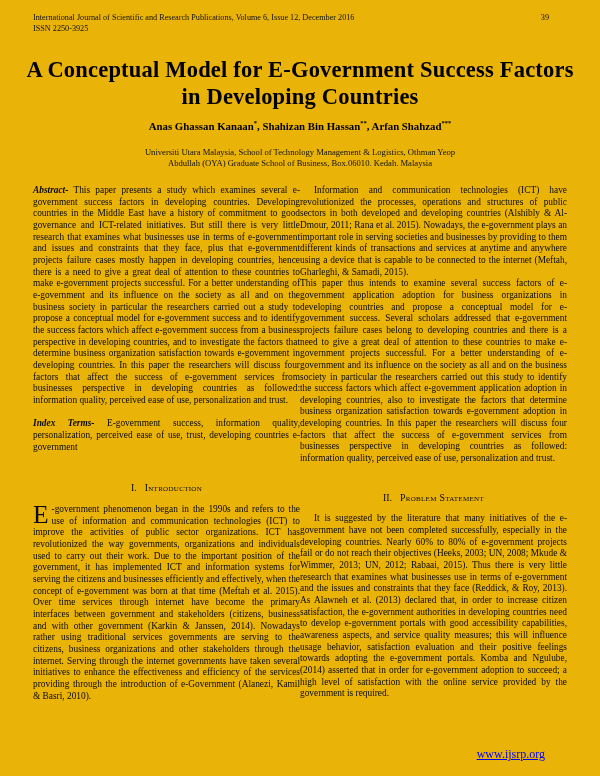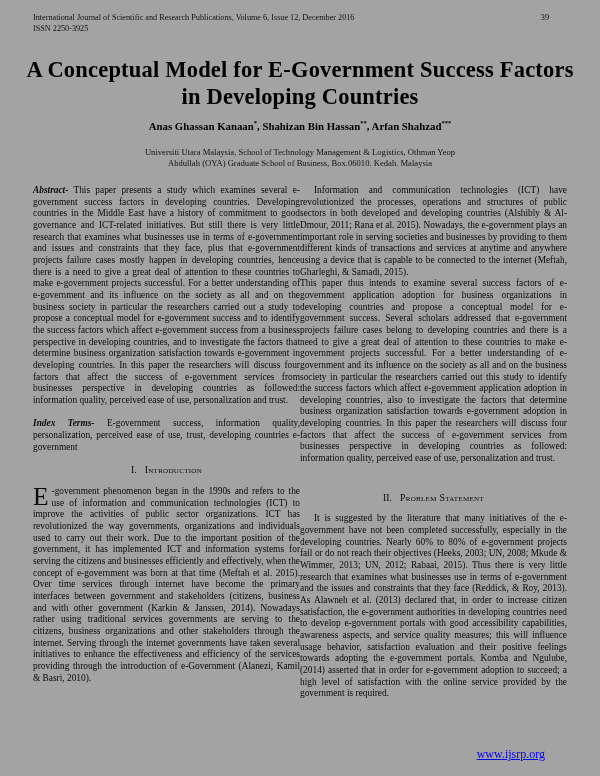--- a/index.html
+++ b/index.html
@@ -1,20 +1,20 @@
 <!DOCTYPE html>
 <html><head>
 <meta charset="utf-8">
 <style>
   * { margin:0; padding:0; box-sizing:border-box; }
   html,body { background:#ffffff; }
   .page {
     position:relative;
     width:600px; height:776px;
-    background:#a3a3a3;
+    background:#eab308;
     color:#000;
     font-family:"Liberation Serif", serif;
     overflow:hidden;
     margin:0 auto;
   }
   
   .header {
     position:absolute; top:13px; left:33px; right:33px;
     display:flex; justify-content:space-between; align-items:flex-start;
     font-size:8.2px; line-height:10.5px; color:#111;
@@ -40,21 +40,21 @@
   }
   
   .columns {
     position:absolute; top:185px; left:33px; right:33px;
     display:flex; gap:0;
   }
   .col { flex:1; font-size:9.35px; line-height:11.65px; text-align:justify; color:#0a0a0a; }
   .para { margin:0; }
   .lead-label { font-weight:bold; font-style:italic; }
   .abstract { margin-bottom:12px; }
-  .index-terms { margin-bottom:11px; }
+  .index-terms { margin-bottom:29px; }
   .indent { text-indent:14px; }
   .sec-head {
     text-align:center; font-size:9.8px; margin-bottom:10px;
     text-indent:0;
   }
   .sec-num { margin-right:8px; }
   .sec-title { font-variant:small-caps; letter-spacing:0.3px; }
   .gap-before-head { margin-top:27px; }
   .dropcap {
     float:left;

